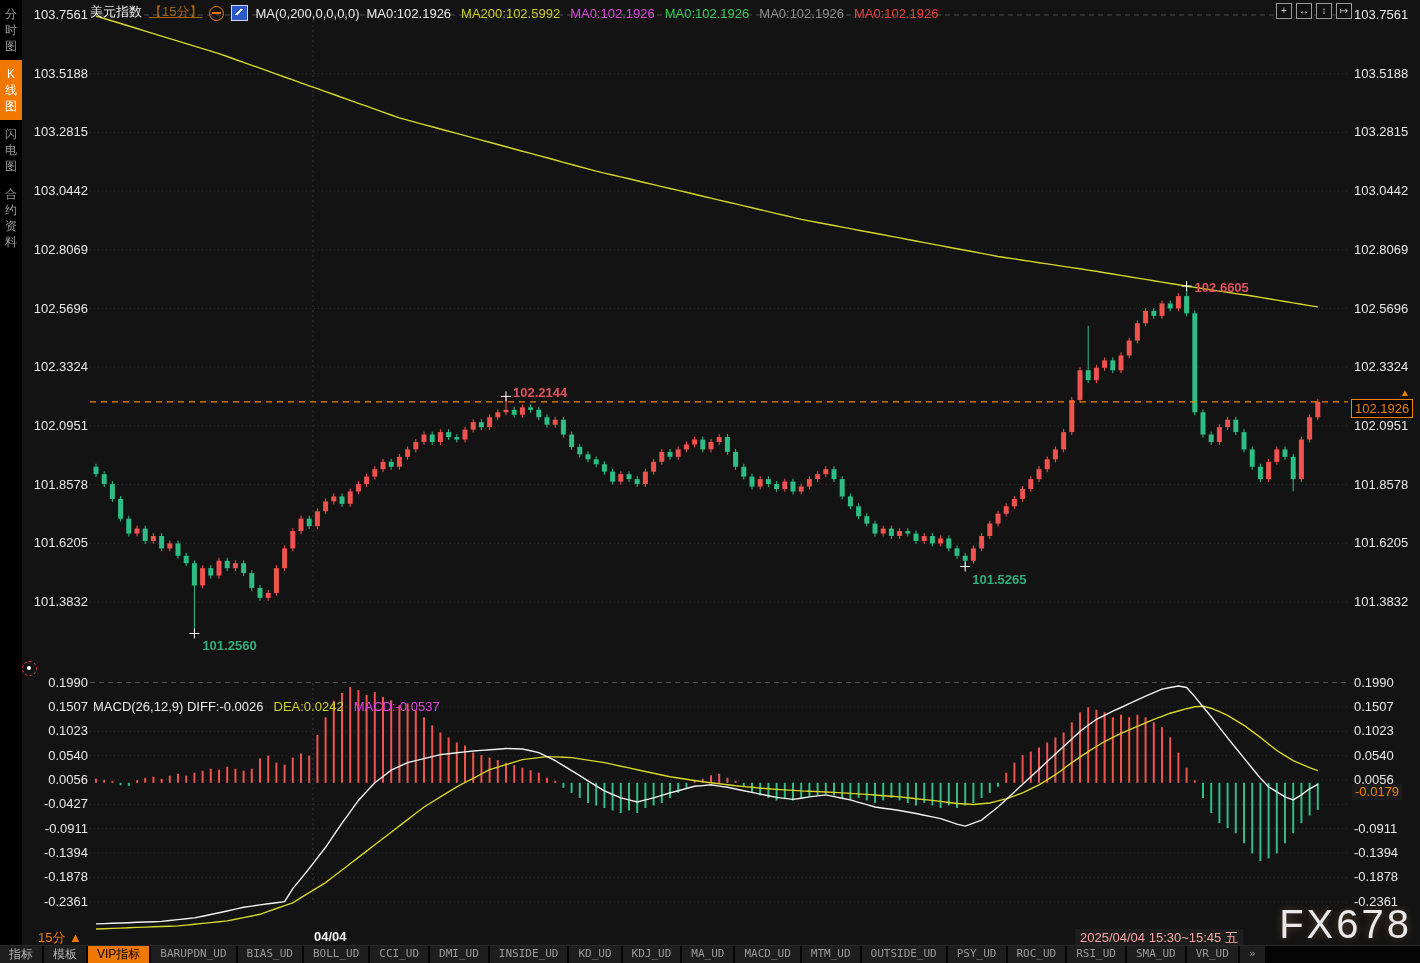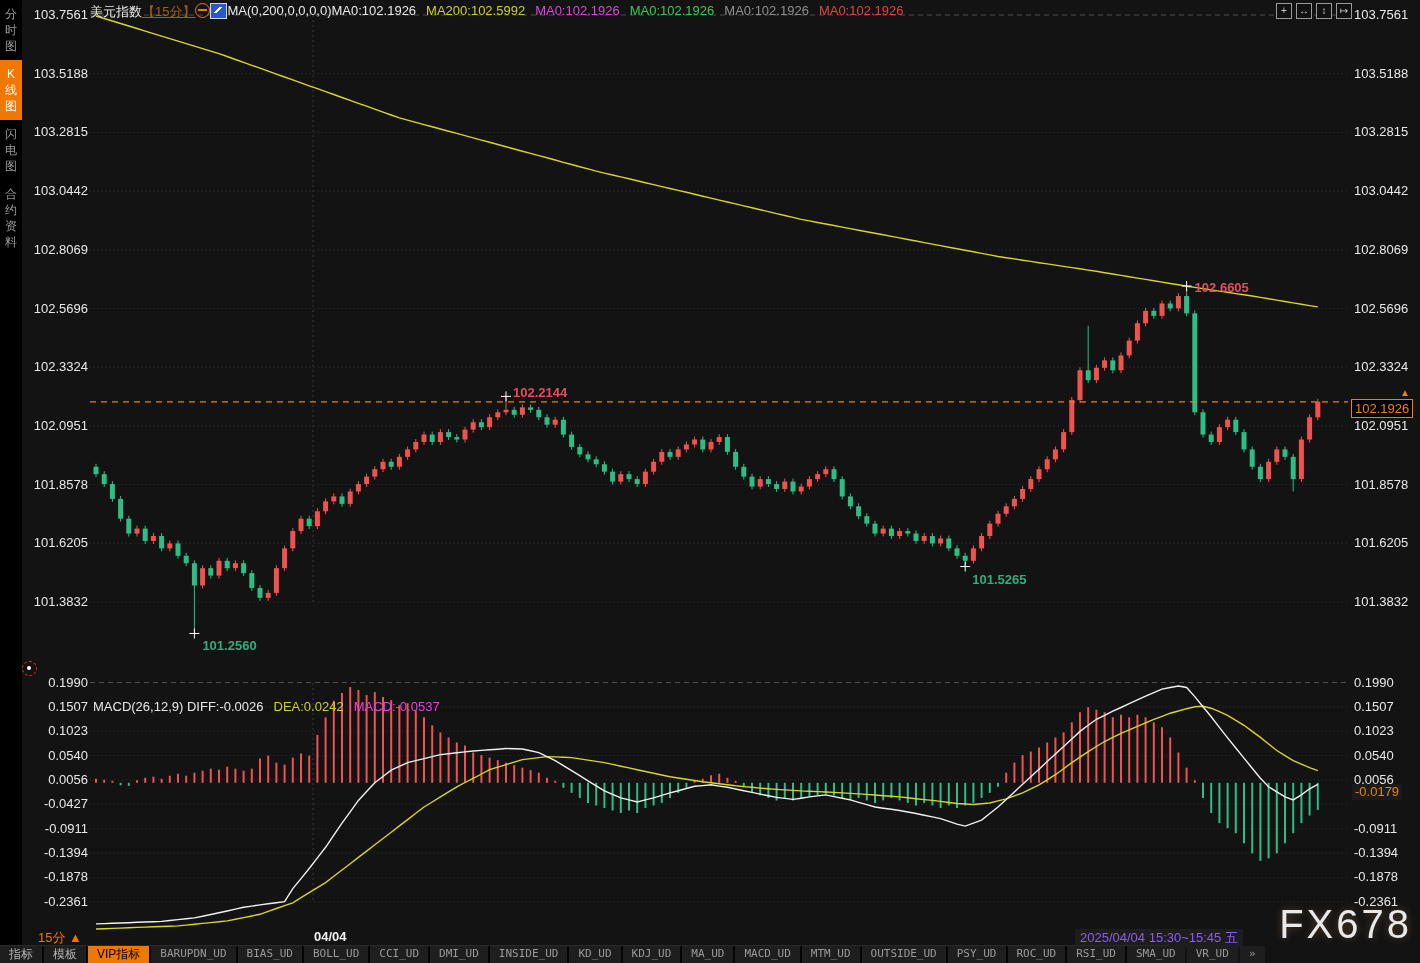--- a/index.html
+++ b/index.html
@@ -9,21 +9,21 @@
   #sidebar{position:absolute;left:0;top:0;width:22px;height:963px;background:#000;z-index:5;}
   .side-item{width:22px;text-align:center;color:#9a9a9a;font-size:12px;line-height:16px;
              white-space:pre-line;padding:6px 0;cursor:pointer;}
   .side-item.active{background:#f07800;color:#fff;}
   
   .axis-label{position:absolute;font-size:13px;color:#e8e8e8;white-space:nowrap;}
   .axis-left{left:26px;width:62px;text-align:right;}
   .axis-right{left:1354px;text-align:left;}
   
   #main-header{position:absolute;left:90px;top:3px;height:18px;font-size:13px;display:flex;
-               align-items:flex-start;z-index:6;white-space:nowrap;}
+               align-items:flex-end;gap:7px;z-index:6;white-space:nowrap;}
   .sym{color:#e8e8e8;}
   .tf{color:#a16207;text-decoration:underline;}
   .minus-ic{display:inline-block;width:13px;height:13px;border:1px solid #f07800;border-radius:50%;
             position:relative;}
   .minus-ic::after{content:"";position:absolute;left:2px;right:2px;top:5px;height:2px;background:#f07800;}
   .chart-ic{display:inline-block;width:15px;height:14px;background:#2a57c9;border:1px solid #cfd6ff;position:relative;}
   .chart-ic::after{content:"";position:absolute;left:1px;top:3px;width:11px;height:6px;
      background:linear-gradient(135deg,transparent 45%,#fff 45%,#fff 60%,transparent 60%);}
   #macd-header{position:absolute;left:93px;top:663px;font-size:13px;display:flex;gap:10px;z-index:6;white-space:nowrap;margin-top:36px;}
   #macd-gear{position:absolute;left:22px;top:661px;width:13px;height:13px;border:1px dashed #e03030;
@@ -36,25 +36,25 @@
   
   #price-tag{position:absolute;left:1351px;top:399px;border:1px solid #f08200;color:#f08200;
              background:#000;font-size:13px;padding:0 3px;line-height:17px;z-index:7;}
   #price-tag-arrow{position:absolute;left:1400px;top:387px;color:#f08200;font-size:10px;z-index:7;}
   #macd-tag{position:absolute;left:1352px;top:784px;color:#f08200;background:#1b1b1b;
             font-size:13px;padding:0 3px;line-height:16px;z-index:7;}
   
   #time-row{position:absolute;left:22px;top:928px;width:1398px;height:18px;font-size:13px;}
   #tf-left{position:absolute;left:16px;top:1px;color:#f07800;font-weight:normal;}
   #date-mid{position:absolute;left:292px;top:1px;color:#efefef;font-weight:bold;}
-  #session{position:absolute;left:1053px;top:1px;color:#8b5cf6;background:#1d1d1d;padding:0 5px;}
+  #session{position:absolute;left:1053px;top:1px;color:#fca5a5;background:#1d1d1d;padding:0 5px;}
   #watermark{position:absolute;right:8px;bottom:16px;font-size:40px;letter-spacing:3px;color:#e9e9e9;
              z-index:8;text-shadow:0 0 8px rgba(255,190,110,.30);}
   
-  #tabbar{position:absolute;left:0;bottom:0;width:1169px;height:17px;background:#050505;
+  #tabbar{position:absolute;left:0;bottom:0;width:1420px;height:17px;background:#050505;
           border-top:1px solid #2a2a2a;display:flex;align-items:stretch;z-index:9;}
   .tab{background:#1e1e1e;color:#b5b5b5;font-size:12px;line-height:16px;padding:0 9px;
        margin-right:2px;cursor:pointer;white-space:nowrap;}
   .tab.mono{font-family:"DejaVu Sans Mono",monospace;font-size:11px;color:#9a9a9a;}
   .tab.active{background:#f07800;color:#000000;}
   #chart-svg{position:absolute;left:0;top:0;z-index:1;}
   .annot{font-size:13px;font-weight:bold;}
 </style>
 </head>
 <body>

